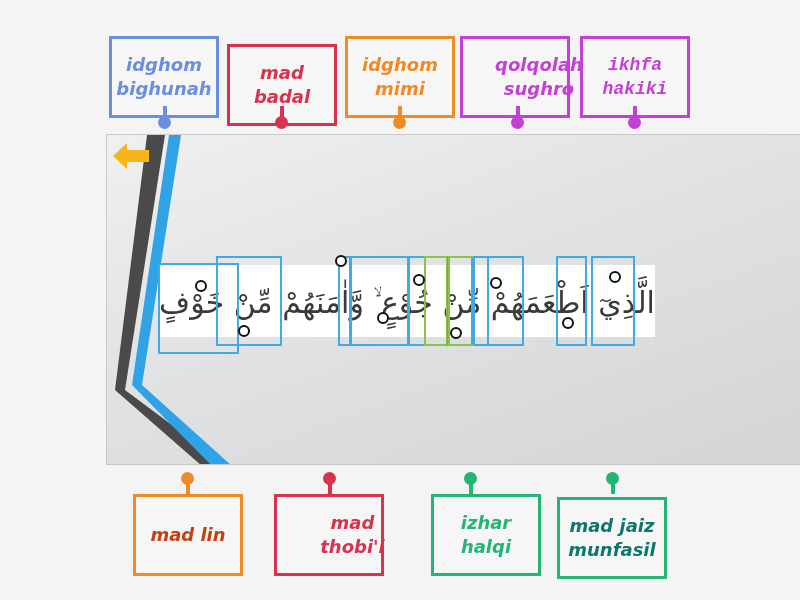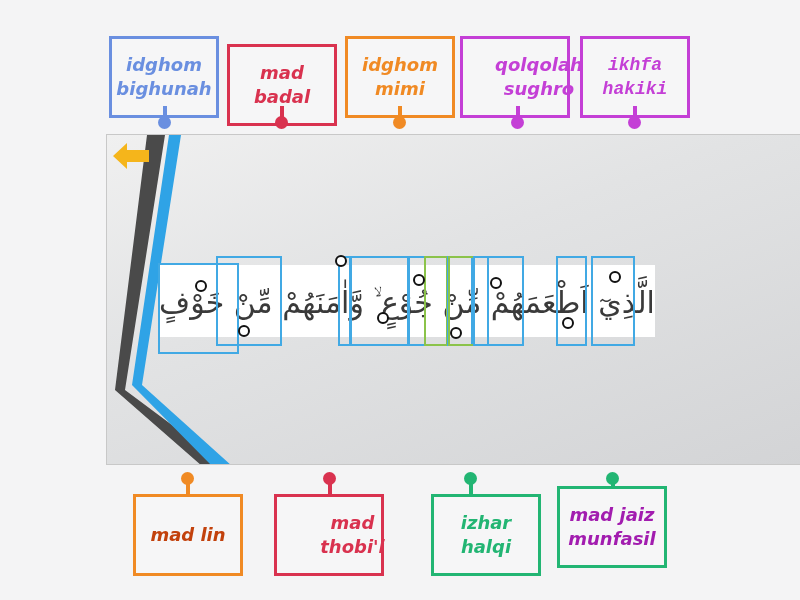--- a/index.html
+++ b/index.html
@@ -133,16 +133,16 @@
 <div class="label-box" style="left: 133px; top: 494px; border-color: rgb(240, 138, 36); color: #c2410c;">
   <span>mad lin</span>
 </div>
 <div class="label-box" style="left: 274px; top: 494px; border-color: rgb(217, 50, 79); color: rgb(217, 50, 79); padding-left: 47px;">
   <span>mad
 thobi'i</span>
 </div>
 <div class="label-box" style="left: 415px; top: 494px; border-color: rgb(34, 181, 115); color: rgb(34, 181, 115); margin-left: 16px;">
   <span>izhar halqi</span>
 </div>
-<div class="label-box" style="left: 557px; top: 486px; border-color: rgb(34, 181, 115); color: #a21caf;">
+<div class="label-box" style="left: 557px; top: 497px; border-color: rgb(34, 181, 115); color: #0f766e;">
   <span>mad jaiz
 munfasil</span>
 </div>
 
 </body></html>

